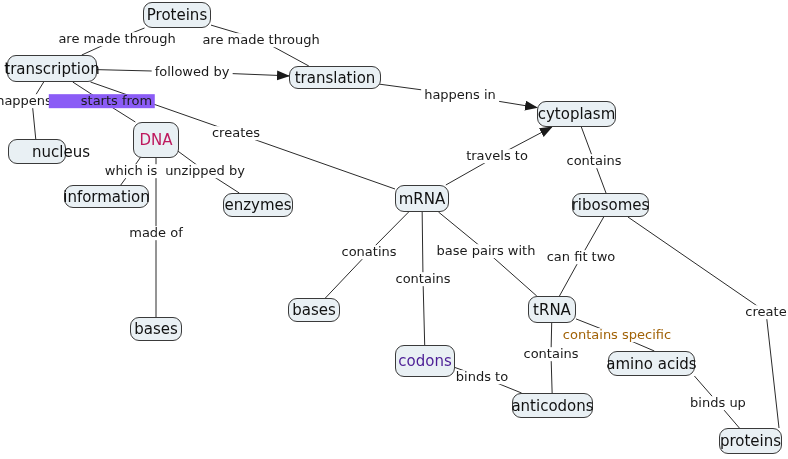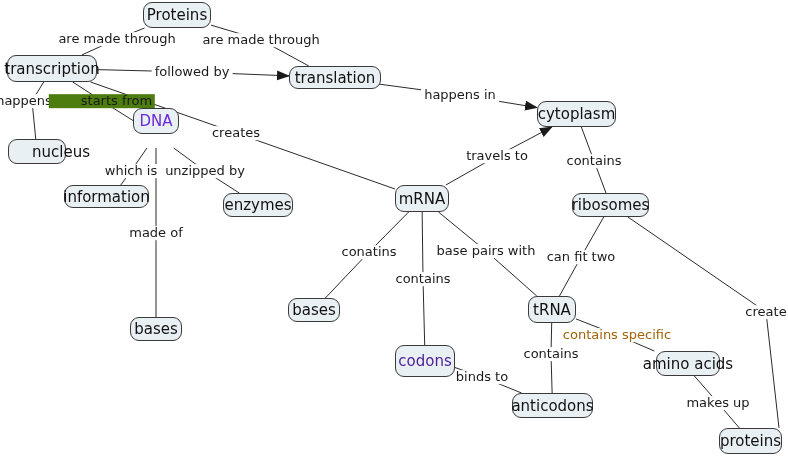--- a/index.html
+++ b/index.html
@@ -74,47 +74,47 @@
       <polyline points="627.9392523364486,217 766,312 779,428" fill="none" stroke="#2b2b2b" stroke-width="1"></polyline>
       <polyline points="551.6966292134831,323 551,354 552.1359223300971,393" fill="none" stroke="#2b2b2b" stroke-width="1"></polyline>
       <polyline points="576,318.9153846153846 617,335 654.3333333333334,351" fill="none" stroke="#2b2b2b" stroke-width="1"></polyline>
       <polyline points="455,367.5263157894737 482,377 521.578947368421,393" fill="none" stroke="#2b2b2b" stroke-width="1"></polyline>
       <polyline points="694.4177215189874,376 718,403 739.3815789473684,428" fill="none" stroke="#2b2b2b" stroke-width="1"></polyline>
     </svg>
 <div class="edge-label" style="left: 117px; top: 39px; color: rgb(26, 26, 26); background: rgb(255, 255, 255);">are made through</div>
     <div class="edge-label" style="left: 261px; top: 40px; color: rgb(26, 26, 26); background: rgb(255, 255, 255);">are made through</div>
     <div class="edge-label" style="left: 192px; top: 72px; color: rgb(26, 26, 26); background: rgb(255, 255, 255);">followed by</div>
     <div class="edge-label" style="left: 32px; top: 101px; color: rgb(26, 26, 26); background: rgb(255, 255, 255);">happens in</div>
-    <div class="edge-label" style="left: 102px; top: 101px; color: rgb(26, 26, 26); background: #4d7c0f; padding-left: 32px;">starts from</div>
+    <div class="edge-label" style="left: 102px; top: 101px; color: rgb(26, 26, 26); background: #8b5cf6; padding-left: 32px;">starts from</div>
     <div class="edge-label" style="left: 236px; top: 133px; color: rgb(26, 26, 26); background: rgb(255, 255, 255);">creates</div>
     <div class="edge-label" style="left: 460px; top: 95px; color: rgb(26, 26, 26); background: rgb(255, 255, 255);">happens in</div>
     <div class="edge-label" style="left: 497px; top: 156px; color: rgb(26, 26, 26); background: rgb(255, 255, 255);">travels to</div>
     <div class="edge-label" style="left: 594px; top: 161px; color: rgb(26, 26, 26); background: rgb(255, 255, 255);">contains</div>
     <div class="edge-label" style="left: 131px; top: 171px; color: rgb(26, 26, 26); background: rgb(255, 255, 255);">which is</div>
     <div class="edge-label" style="left: 205px; top: 171px; color: rgb(26, 26, 26); background: rgb(255, 255, 255);">unzipped by</div>
     <div class="edge-label" style="left: 156px; top: 233px; color: rgb(26, 26, 26); background: rgb(255, 255, 255);">made of</div>
     <div class="edge-label" style="left: 369px; top: 252px; color: rgb(26, 26, 26); background: rgb(255, 255, 255);">conatins</div>
     <div class="edge-label" style="left: 423px; top: 279px; color: rgb(26, 26, 26); background: rgb(255, 255, 255);">contains</div>
     <div class="edge-label" style="left: 486px; top: 251px; color: rgb(26, 26, 26); background: rgb(255, 255, 255);">base pairs with</div>
     <div class="edge-label" style="left: 581px; top: 257px; color: rgb(26, 26, 26); background: rgb(255, 255, 255);">can fit two</div>
     <div class="edge-label" style="left: 766px; top: 312px; color: rgb(26, 26, 26); background: rgb(255, 255, 255);">create</div>
     <div class="edge-label" style="left: 551px; top: 354px; color: rgb(26, 26, 26); background: rgb(255, 255, 255);">contains</div>
     <div class="edge-label" style="left: 617px; top: 335px; color: #a16207; background: rgb(255, 255, 255);">contains specific</div>
     <div class="edge-label" style="left: 482px; top: 377px; color: rgb(26, 26, 26); background: rgb(255, 255, 255);">binds to</div>
-    <div class="edge-label" style="left: 718px; top: 403px; color: rgb(26, 26, 26); background: rgb(255, 255, 255);">makes up</div>
+    <div class="edge-label" style="left: 718px; top: 403px; color: rgb(26, 26, 26); background: rgb(255, 255, 255);">binds up</div>
     <div class="node" style="left: 143px; top: 2px; width: 68px; height: 26px; background: rgb(233, 240, 244); border-color: rgb(58, 58, 58); color: rgb(17, 17, 17);">Proteins</div>
     <div class="node" style="left: 7px; top: 55px; width: 90px; height: 27px; background: rgb(233, 240, 244); border-color: rgb(58, 58, 58); color: rgb(17, 17, 17);">transcription</div>
     <div class="node" style="left: 289px; top: 66px; width: 92px; height: 23px; background: rgb(233, 240, 244); border-color: rgb(58, 58, 58); color: rgb(17, 17, 17);">translation</div>
     <div class="node" style="left: 537px; top: 101px; width: 79px; height: 26px; background: rgb(233, 240, 244); border-color: rgb(58, 58, 58); color: rgb(17, 17, 17);">cytoplasm</div>
     <div class="node" style="left: 8px; top: 139px; width: 58px; height: 25px; background: rgb(233, 240, 244); border-color: rgb(58, 58, 58); color: rgb(17, 17, 17); padding-left: 48px;">nucleus</div>
-    <div class="node" style="left: 133px; top: 108px; width: 46px; height: 26px; background: rgb(233, 240, 244); border-color: rgb(58, 58, 58); color: #6d28d9;">DNA</div>
+    <div class="node" style="left: 133px; top: 122px; width: 46px; height: 36px; background: rgb(233, 240, 244); border-color: rgb(58, 58, 58); color: #be185d;">DNA</div>
     <div class="node" style="left: 64px; top: 185px; width: 85px; height: 23px; background: rgb(233, 240, 244); border-color: rgb(58, 58, 58); color: rgb(17, 17, 17);">information</div>
     <div class="node" style="left: 223px; top: 193px; width: 70px; height: 24px; background: rgb(233, 240, 244); border-color: rgb(58, 58, 58); color: rgb(17, 17, 17);">enzymes</div>
     <div class="node" style="left: 395px; top: 185px; width: 54px; height: 27px; background: rgb(233, 240, 244); border-color: rgb(58, 58, 58); color: rgb(17, 17, 17);">mRNA</div>
     <div class="node" style="left: 572px; top: 193px; width: 77px; height: 24px; background: rgb(233, 240, 244); border-color: rgb(58, 58, 58); color: rgb(17, 17, 17);">ribosomes</div>
     <div class="node" style="left: 130px; top: 317px; width: 52px; height: 24px; background: rgb(233, 240, 244); border-color: rgb(58, 58, 58); color: rgb(17, 17, 17);">bases</div>
     <div class="node" style="left: 288px; top: 298px; width: 52px; height: 24px; background: rgb(233, 240, 244); border-color: rgb(58, 58, 58); color: rgb(17, 17, 17);">bases</div>
     <div class="node" style="left: 395px; top: 345px; width: 60px; height: 32px; background: rgb(233, 240, 244); border-color: rgb(58, 58, 58); color: #4c1d95;">codons</div>
     <div class="node" style="left: 528px; top: 296px; width: 48px; height: 27px; background: rgb(233, 240, 244); border-color: rgb(58, 58, 58); color: rgb(17, 17, 17);">tRNA</div>
     <div class="node" style="left: 512px; top: 393px; width: 81px; height: 25px; background: rgb(233, 240, 244); border-color: rgb(58, 58, 58); color: rgb(17, 17, 17);">anticodons</div>
-    <div class="node" style="left: 656px; top: 351px; width: 64px; height: 25px; background: rgb(233, 240, 244); border-color: rgb(58, 58, 58); color: rgb(17, 17, 17);">amino acids</div>
+    <div class="node" style="left: 608px; top: 351px; width: 87px; height: 25px; background: rgb(233, 240, 244); border-color: rgb(58, 58, 58); color: rgb(17, 17, 17);">amino acids</div>
     <div class="node" style="left: 719px; top: 428px; width: 63px; height: 26px; background: rgb(233, 240, 244); border-color: rgb(58, 58, 58); color: rgb(17, 17, 17);">proteins</div>
   </div>
 
 </body></html>

